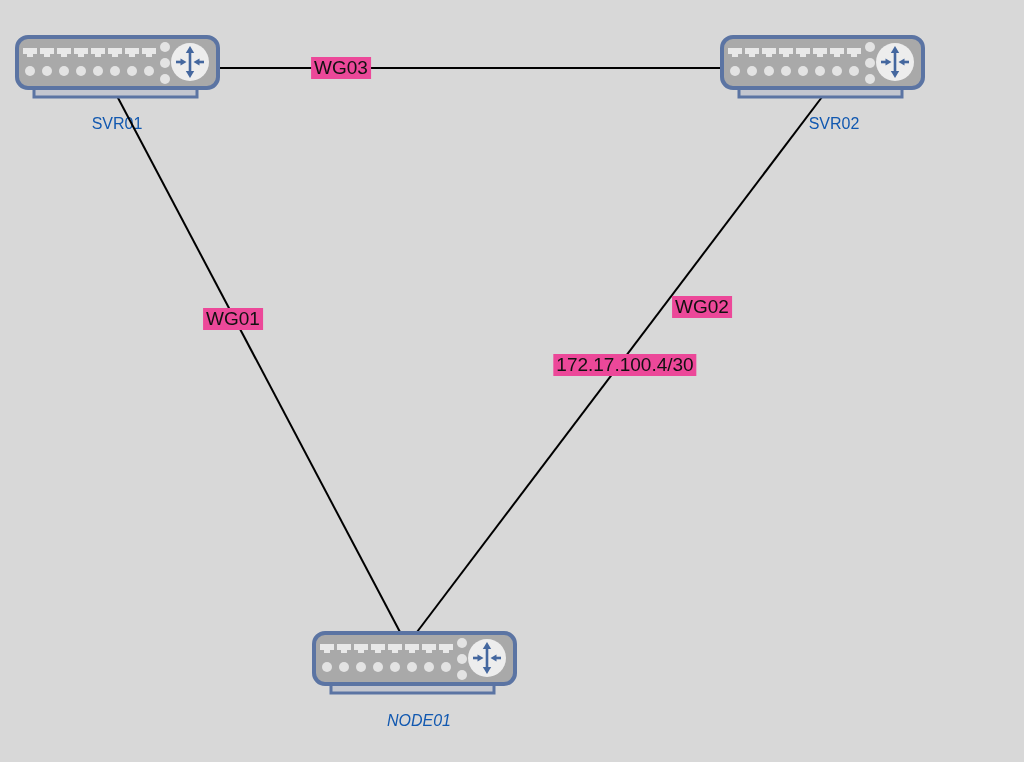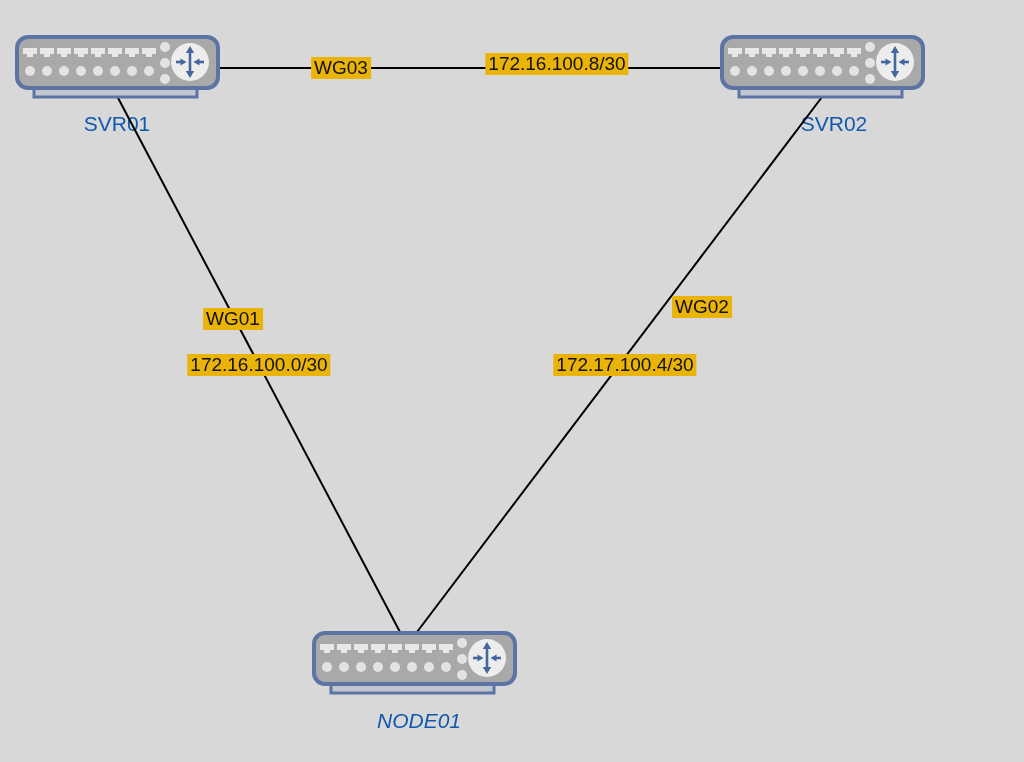--- a/index.html
+++ b/index.html
@@ -37,31 +37,31 @@
   }
   .device svg {
     display: block;
     width: 205px;
     height: 66px;
   }
   .dev-label {
     position: absolute;
     transform: translate(-50%, -50%);
     color: #1158b0;
-    font-size: 21px;
+    font-size: 16px;
     white-space: nowrap;
     z-index: 1;
   }
   .link-label {
     position: absolute;
     transform: translate(-50%, -50%);
     color: #111111;
     font-size: 19px;
     white-space: nowrap;
-    background: #eab308;
+    background: #ec4899;
     padding: 0 3px;
     z-index: 4;
   }
   
   #dev-svr01  { left: 15px;  top: 35px;  }
   #dev-svr02  { left: 720px; top: 35px;  }
   #dev-node01 { left: 312px; top: 631px; }
   
   #lbl-svr01  { left: 117px; top: 124px; }
   #lbl-svr02  { left: 834px; top: 124px; }
@@ -147,19 +147,17 @@
         <use href="#switch-icon"></use>
       </svg>
   </div>
   <div class="device" id="dev-node01">
     <svg>
         <use href="#switch-icon"></use>
       </svg>
   </div>
 
   <div class="link-label" id="lbl-wg03-name">WG03</div>
-  <div class="link-label" id="lbl-wg03-subnet">172.16.100.8/30</div>
   <div class="link-label" id="lbl-wg01-name">WG01</div>
-  <div class="link-label" id="lbl-wg01-subnet">172.16.100.0/30</div>
   <div class="link-label" id="lbl-wg02-name">WG02</div>
   <div class="link-label" id="lbl-wg02-subnet">172.17.100.4/30</div>
 
 </div>
 
 </body></html>

